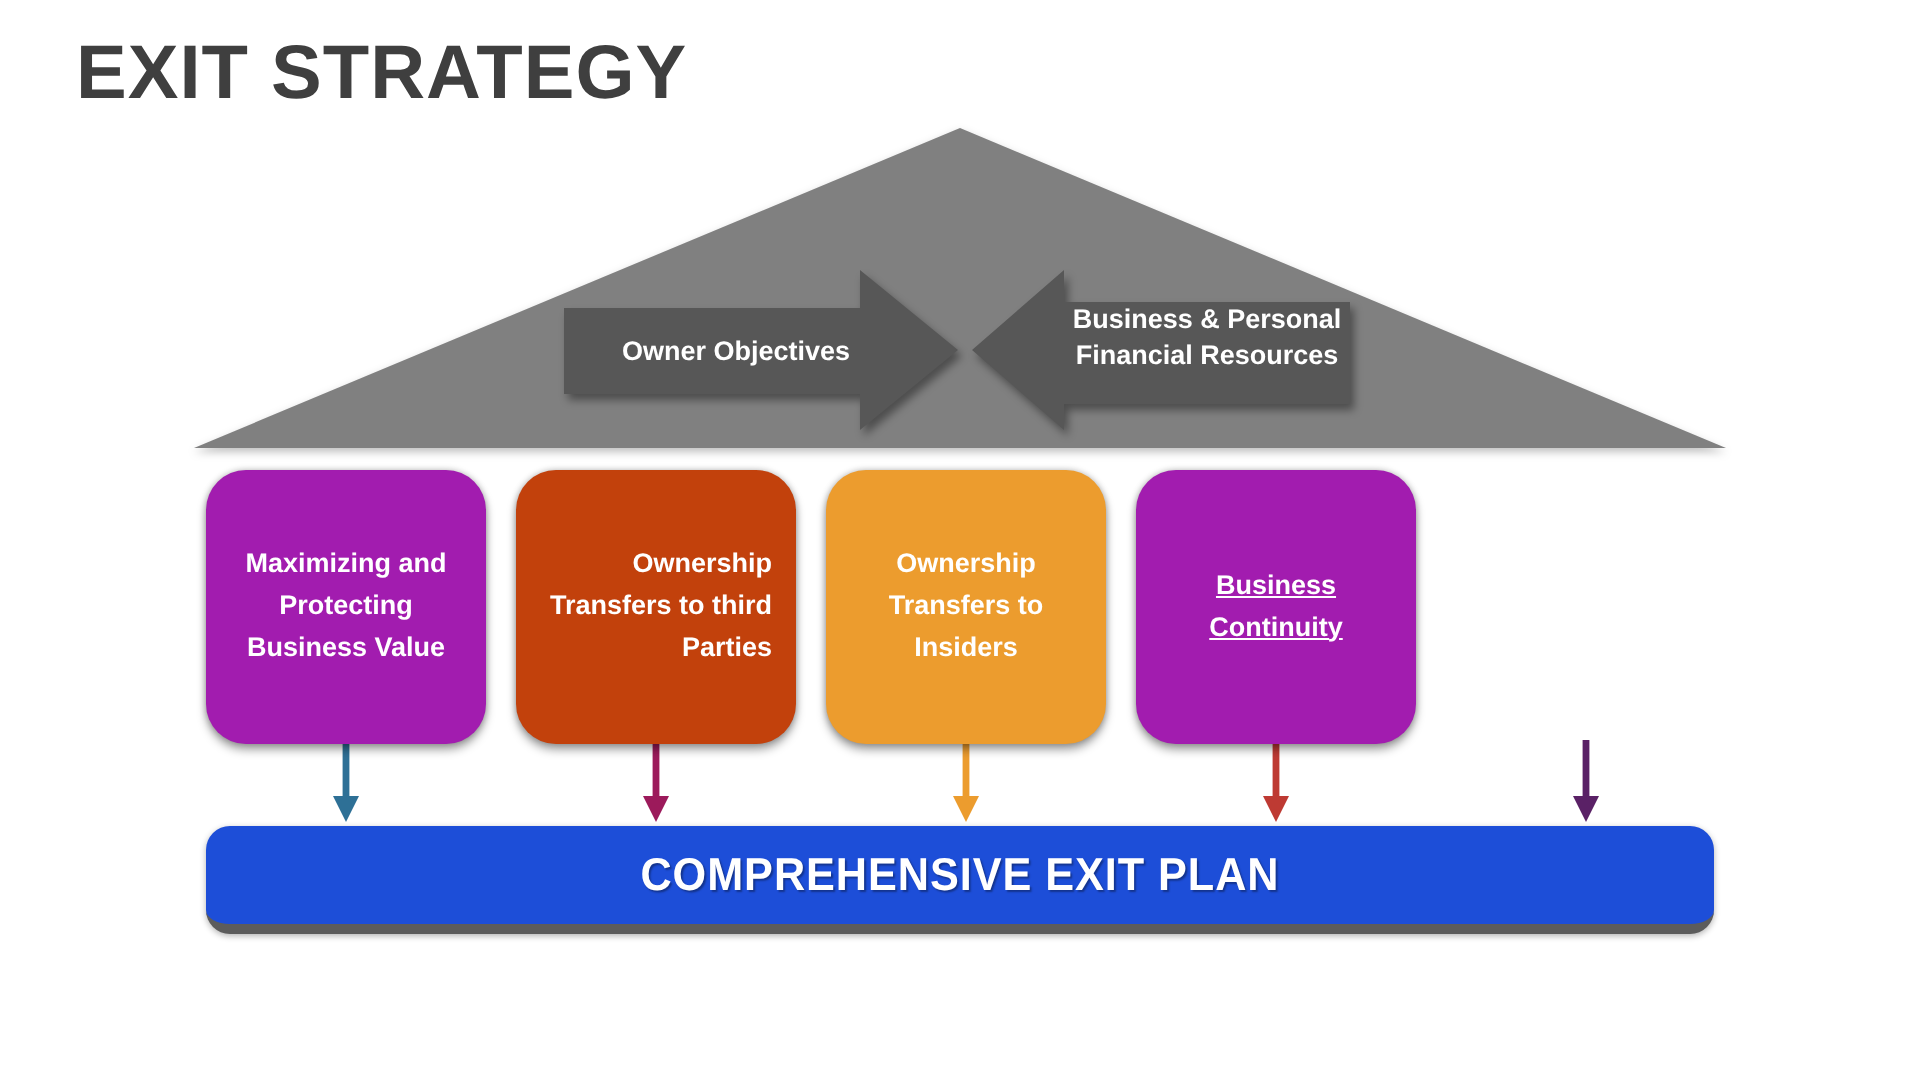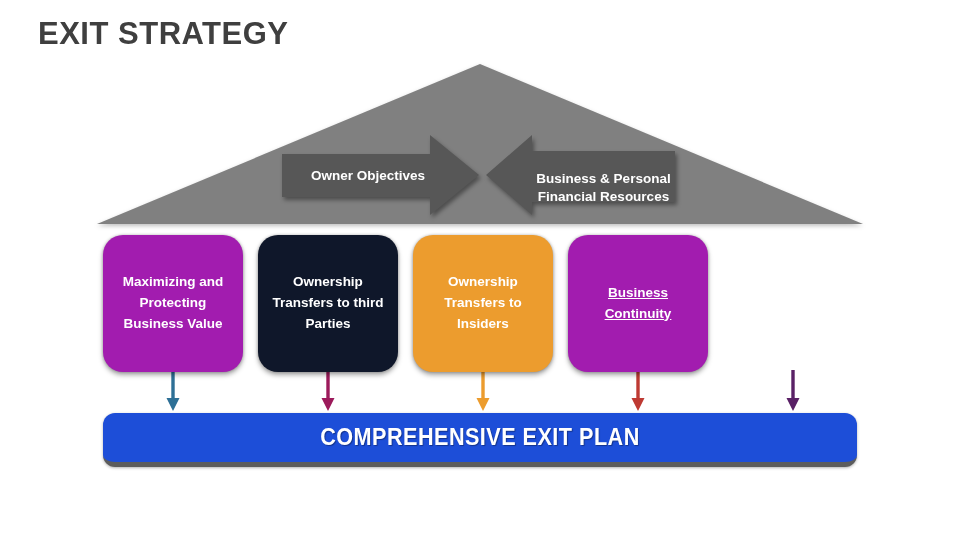--- a/index.html
+++ b/index.html
@@ -9,21 +9,21 @@
     height: 540px;
     background: #ffffff;
     overflow: hidden;
     font-family: "Liberation Sans", sans-serif;
   }
   .title {
     position: absolute;
     left: 38px;
     top: 16px;
     margin: 0;
-    font-size: 31px;
+    font-size: 38px;
     font-weight: bold;
     letter-spacing: 0.5px;
   }
   .diagram {
     position: absolute;
     left: 0;
     top: 0;
     width: 960px;
     height: 540px;
   }
@@ -34,21 +34,21 @@
     display: flex;
     align-items: center;
     justify-content: center;
     text-align: center;
     font-weight: 600;
     font-size: 13.5px;
     line-height: 1.3;
     white-space: pre-line;
   }
   .arrow-label.left  { left: 282px; top: 154px; width: 148px; height: 43px; }
-  .arrow-label.right { left: 532px; top: 162px; width: 143px; height: 51px; }
+  .arrow-label.right { left: 532px; top: 143px; width: 143px; height: 51px; }
   .box {
     position: absolute;
     top: 235px;
     width: 140px;
     height: 137px;
     border-radius: 20px;
     display: flex;
     align-items: center;
     justify-content: center;
     text-align: center;
@@ -106,21 +106,21 @@
     <path d="M791.3,370 L794.7,370 L794.7,398 L799.5,398 L793,411 L786.5,398 L791.3,398 Z" style="fill: rgb(90, 33, 102);"></path>
   </svg>
 
   <div class="arrow-label left" style="color: rgb(255, 255, 255); padding-left: 12px;">Owner Objectives</div>
   <div class="arrow-label right" style="color: rgb(255, 255, 255);">Business &amp; Personal
 Financial Resources</div>
 
   <div class="box b1" style="background: #a21caf; color: rgb(255, 255, 255);">
     <span>Maximizing and Protecting Business Value</span>
   </div>
-  <div class="box b2" style="background: #0f172a; color: rgb(255, 255, 255);">
+  <div class="box b2" style="background: #c2410c; color: rgb(255, 255, 255); text-align: right;">
     <span>Ownership Transfers to third Parties</span>
   </div>
   <div class="box b3" style="background: rgb(236, 156, 46); color: rgb(255, 255, 255);">
     <span>Ownership Transfers to Insiders</span>
   </div>
   <div class="box b4" style="background: #a21caf; color: rgb(255, 255, 255); text-decoration: underline;">
     <span>Business Continuity</span>
   </div>
 
   <div class="bar" style="background: #1d4ed8; border-bottom-color: rgb(92, 92, 92);">

